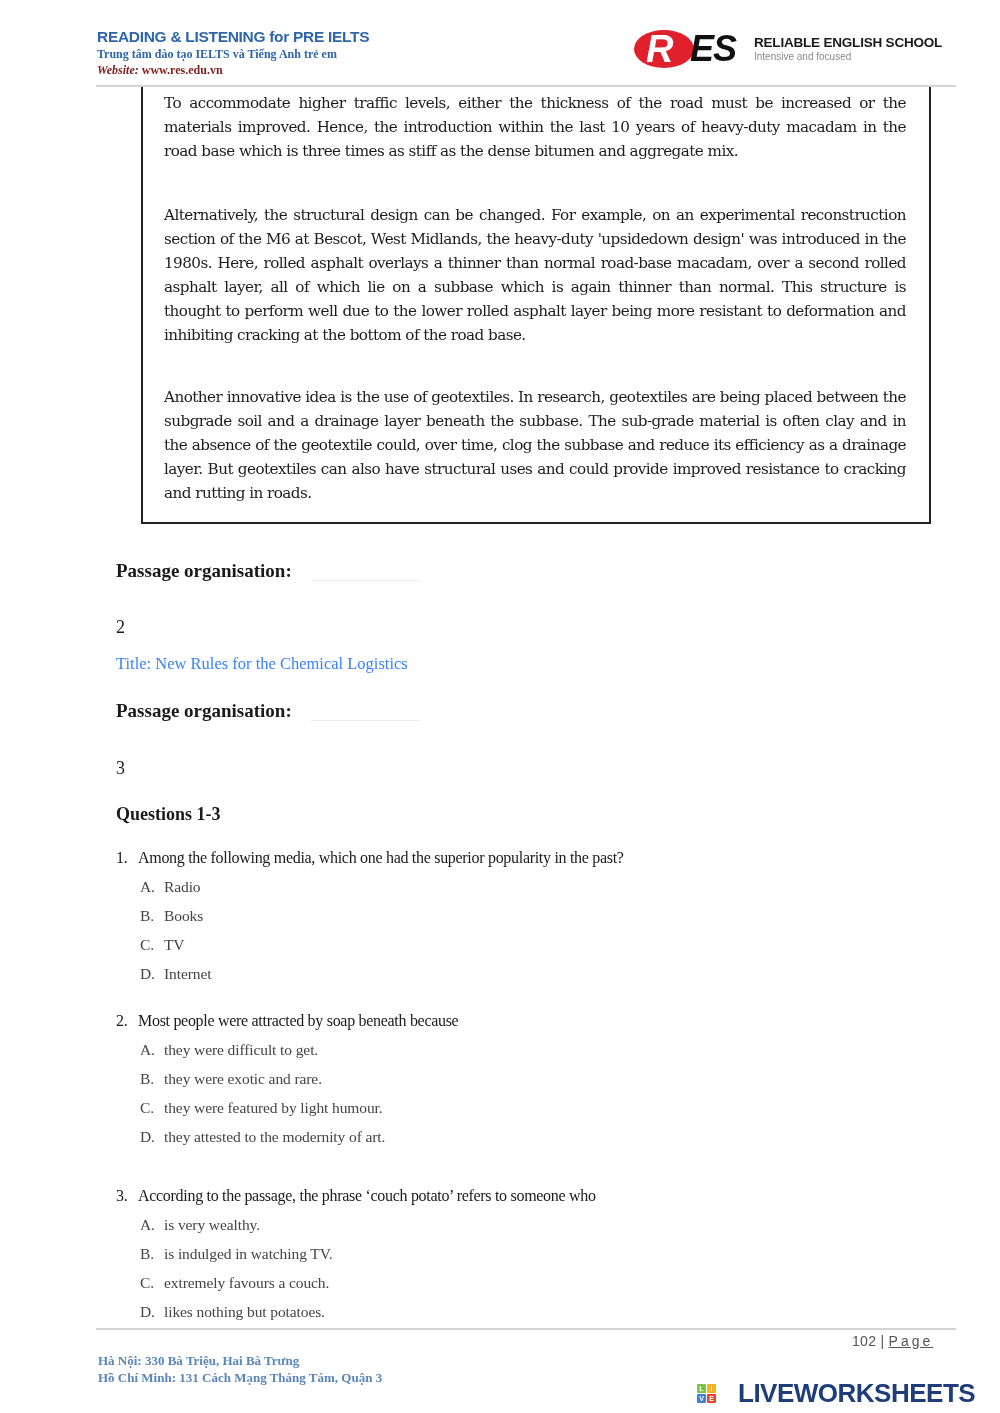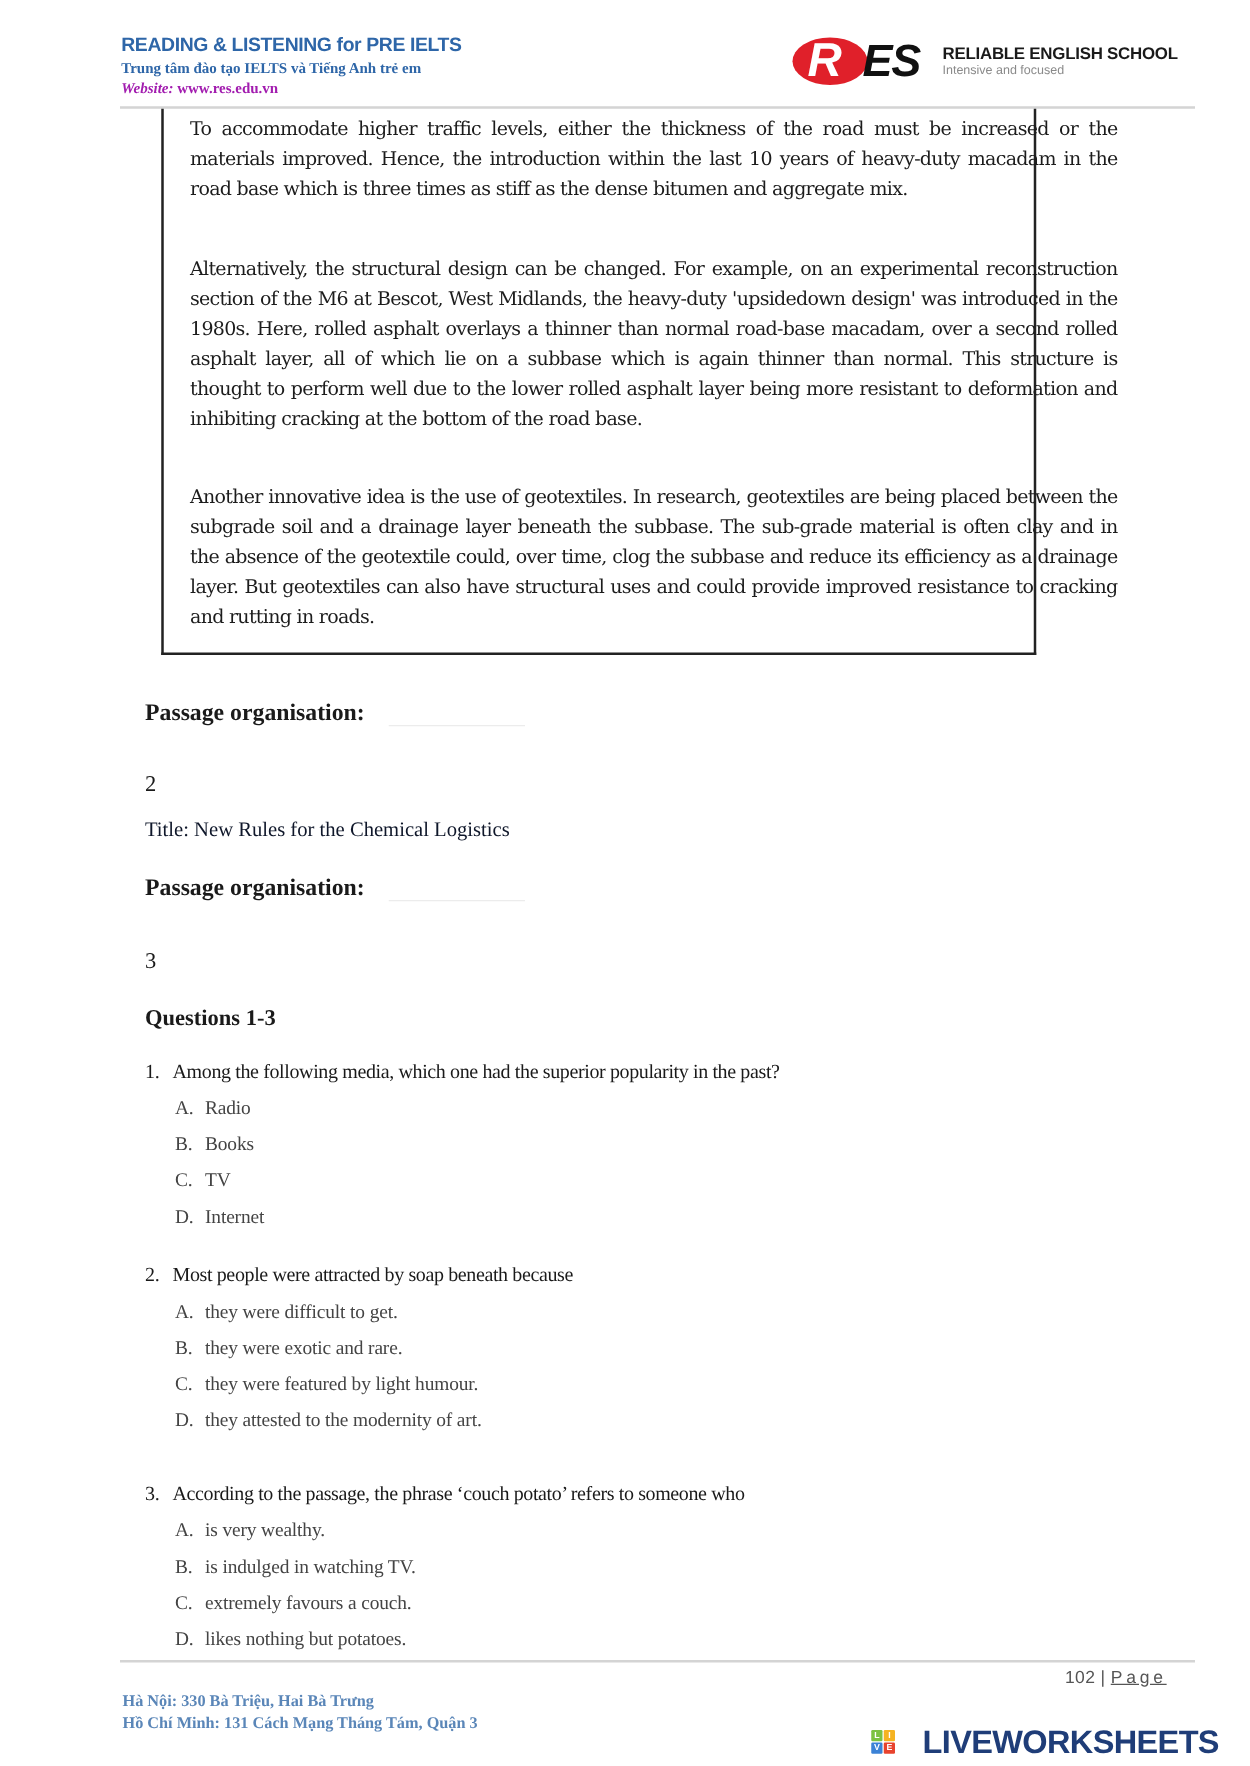--- a/index.html
+++ b/index.html
@@ -1,41 +1,41 @@
 <!DOCTYPE html>
 <html><head>
 <meta charset="utf-8">
 <style>
   html, body { margin: 0; padding: 0; background: #ffffff; }
   body { width: 1000px; height: 1413px; position: relative; overflow: hidden; font-family: "Liberation Serif", serif; color: #1a1a1a; }
 
   .hdr-left { position: absolute; left: 97px; top: 27px; }
   .hdr-title { font-family: "Liberation Sans", sans-serif; font-weight: bold; font-size: 15.5px; color: #2e66a8; letter-spacing: -0.3px; line-height: 19px; }
   .hdr-sub { font-family: "Liberation Serif", serif; font-weight: bold; font-size: 12px; color: #2e66a8; line-height: 16px; }
-  .hdr-web { font-family: "Liberation Serif", serif; font-weight: bold; font-size: 12px; color: #a21caf; line-height: 16px; }
+  .hdr-web { font-family: "Liberation Serif", serif; font-weight: bold; font-size: 12px; color: #7f1d1d; line-height: 16px; }
   .hdr-web .lbl { font-style: italic; }
 
   .hdr-right { position: absolute; left: 632px; top: 28px; display: flex; align-items: center; }
   .res-logo { position: relative; width: 118px; height: 42px; }
   .res-oval { position: absolute; left: 2px; top: 2px; width: 60px; height: 38px; border-radius: 50%; background: #e0202a; }
   .res-R { position: absolute; left: 14px; top: 0px; font-family: "Liberation Sans", sans-serif; font-weight: bold; font-style: italic; font-size: 38px; color: #ffffff; line-height: 42px; }
   .res-ES { position: absolute; left: 58px; top: 0px; font-family: "Liberation Sans", sans-serif; font-weight: bold; font-style: italic; font-size: 36px; color: #111111; line-height: 42px; letter-spacing: -1px; }
   .res-text { margin-left: 4px; }
   .res-name { font-family: "Liberation Sans", sans-serif; font-weight: bold; font-size: 13.5px; color: #1a1a1a; line-height: 16px; letter-spacing: -0.2px; }
   .res-tag { font-family: "Liberation Sans", sans-serif; font-size: 10px; color: #8a8a8a; line-height: 12px; }
 
   .hdr-rule { position: absolute; left: 96px; top: 85px; width: 860px; height: 2px; background: #d4d4d4; }
 
-  .passage-box { position: absolute; left: 129px; top: 87px; width: 700px; height: 437px; border-left: 2px solid #222; border-right: 2px solid #222; border-bottom: 2px solid #222; box-sizing: border-box; }
+  .passage-box { position: absolute; left: 141px; top: 87px; width: 790px; height: 437px; border-left: 2px solid #222; border-right: 2px solid #222; border-bottom: 2px solid #222; box-sizing: border-box; }
   .passage-p { position: absolute; left: 21px; width: 742px; font-family: "DejaVu Serif", serif; font-size: 15.2px; line-height: 24px; text-align: justify; color: #1c1c1c; margin: 0; letter-spacing: -0.55px; }
 
   .po-label { position: absolute; left: 116px; font-family: "Liberation Serif", serif; font-weight: bold; font-size: 19px; color: #1a1a1a; }
   .po-field { position: absolute; left: 311px; width: 105px; height: 18px; border: none; border-bottom: 1px solid #ececec; background: transparent; outline: none; }
   .num { position: absolute; left: 116px; font-family: "Liberation Serif", serif; font-size: 18px; color: #1a1a1a; }
-  .title-line { position: absolute; left: 116px; top: 654px; font-family: "Liberation Serif", serif; font-size: 16.5px; color: #0f172a; }
+  .title-line { position: absolute; left: 116px; top: 654px; font-family: "Liberation Serif", serif; font-size: 16.5px; color: #3b82f6; }
 
   .q-head { position: absolute; left: 116px; top: 804px; font-family: "Liberation Serif", serif; font-weight: bold; font-size: 18px; color: #1a1a1a; }
   .q-block { position: absolute; left: 116px; }
   .q-stem { font-family: "Liberation Serif", serif; font-size: 16px; color: #1a1a1a; line-height: 20px; letter-spacing: -0.3px; }
   .q-stem .qn { display: inline-block; width: 22px; }
   .q-opt { font-family: "Liberation Serif", serif; font-size: 15.5px; color: #444; line-height: 20px; padding-left: 24px; margin-top: 9px; letter-spacing: -0.1px; }
   .q-opt .ol { display: inline-block; width: 24px; }
 
   .ftr-rule { position: absolute; left: 96px; top: 1328px; width: 860px; height: 2px; background: #d4d4d4; }
   .page-num { position: absolute; left: 852px; top: 1333px; font-family: "Liberation Sans", sans-serif; font-size: 14px; color: #555; letter-spacing: 0.3px; }

